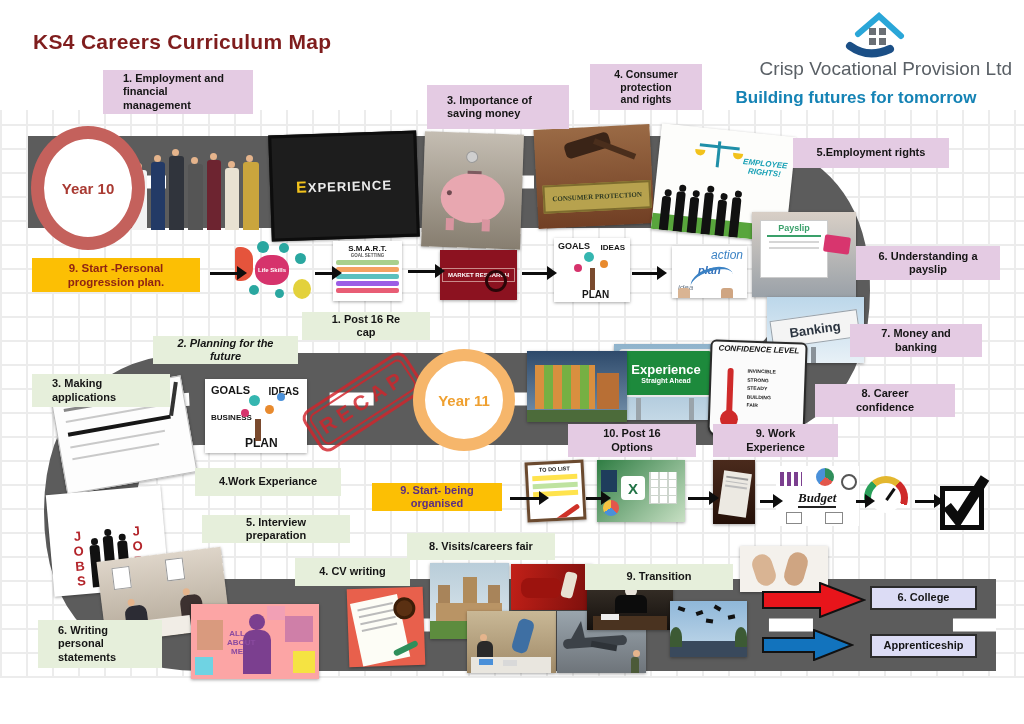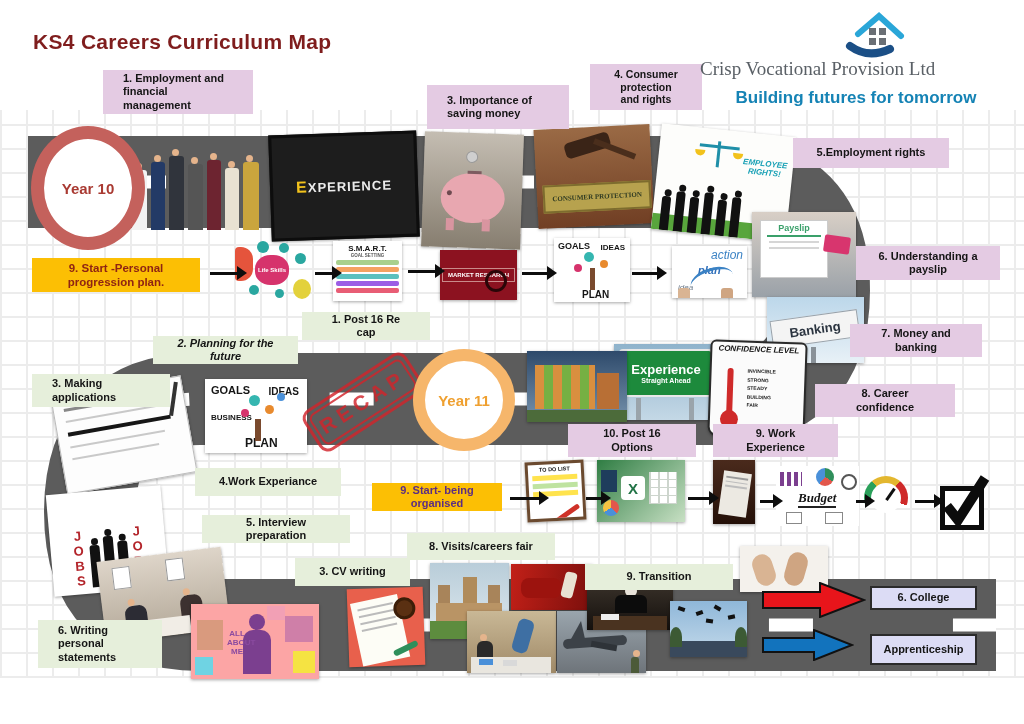--- a/index.html
+++ b/index.html
@@ -24,22 +24,22 @@
   .yearcirc{position:absolute;border-radius:50%;background:#fff;display:flex;align-items:center;
       justify-content:center;font-weight:bold;font-size:15px;z-index:6}
   .y10{border:13px solid #c4615c;color:#a93a32}
   .y11{border:12px solid #f6b66b;color:#efa030}
   .arr{position:absolute;height:3px;background:#0d0d0d;z-index:5}
   .arr::after{content:'';position:absolute;right:-9px;top:-6px;border-left:10px solid #0d0d0d;
       border-top:7px solid transparent;border-bottom:7px solid transparent}
   .ph{position:absolute;overflow:hidden;box-shadow:0 1px 3px rgba(0,0,0,.35);z-index:4}
   .ph.flat{box-shadow:none;overflow:visible}
   .title{position:absolute;left:33px;top:30px;font-size:21px;font-weight:bold;letter-spacing:.3px;color:#7f1d1d;z-index:8}
-  .company{position:absolute;left:700px;top:58px;width:312px;text-align:left;
-      font-family:Liberation Serif, serif;font-size:19px;color:#5a6066;z-index:8}
+  .company{position:absolute;left:700px;top:58px;width:312px;text-align:right;
+      font-family:Liberation Sans, sans-serif;font-size:19px;color:#5a6066;z-index:8}
   .tagline{position:absolute;left:700px;top:88px;width:312px;text-align:center;
       font-size:17px;font-weight:bold;color:#1583b5;z-index:8}
   .man{position:absolute;bottom:0;border-radius:3px 3px 0 0}
   .man::before{content:'';position:absolute;top:-7px;left:20%;width:7px;height:7px;border-radius:50%;background:#e5b48c}
   .man.black::before{background:#111}
   .chalktext{font-weight:bold;color:#ececec;font-size:13px;letter-spacing:1px}
   .chalktext::first-letter{color:#f2c21c;font-size:16px}
   .dot{position:absolute;border-radius:50%}
   .confrow{font-size:5px;font-weight:bold;line-height:1.7;color:#222;text-align:left}
   .smartbar{height:5px;border-radius:2px;margin:2px 0}
@@ -89,21 +89,21 @@
   <div class="pbox" style="left:815px;top:384px;width:140px;height:33px">8. Career confidence</div>
   <div class="pbox" style="left:713px;top:424px;width:125px;height:33px">9. Work Experience</div>
   <div class="pbox" style="left:568px;top:424px;width:128px;height:33px">10. Post 16 Options</div>
 
   <div class="gbox" style="left:302px;top:312px;width:128px;height:28px">1. Post 16 Re cap</div>
   <div class="gbox it" style="left:153px;top:336px;width:145px;height:28px">2. Planning for the future</div>
   <div class="gbox leftal" style="left:32px;top:374px;width:138px;height:33px">3. Making applications</div>
   <div class="gbox" style="left:195px;top:468px;width:146px;height:28px">4.Work Experiance</div>
   <div class="gbox" style="left:202px;top:515px;width:148px;height:28px">5. Interview preparation</div>
   <div class="gbox leftal" style="left:38px;top:620px;width:124px;height:48px">6. Writing personal statements</div>
-  <div class="gbox" style="left:295px;top:558px;width:115px;height:28px">3. CV writing</div>
+  <div class="gbox" style="left:295px;top:558px;width:115px;height:28px">4. CV writing</div>
   <div class="gbox" style="left:407px;top:533px;width:148px;height:27px">8. Visits/careers fair</div>
   <div class="gbox" style="left:585px;top:564px;width:148px;height:26px">9. Transition</div>
 
   <div class="obox" style="left:32px;top:258px;width:168px;height:34px;font-size:11.5px">9. Start -Personal progression plan.</div>
   <div class="obox purpletext" style="left:372px;top:483px;width:130px;height:28px">9. Start- being organised</div>
 
   <div class="arr" style="left:210px;top:272px;width:28px"></div>
   <div class="arr" style="left:315px;top:272px;width:18px"></div>
   <div class="arr" style="left:408px;top:270px;width:28px"></div>
   <div class="arr" style="left:522px;top:272px;width:26px"></div>
@@ -417,15 +417,15 @@
     </svg>
   </div>
 
   <svg class="abs" style="left:762px;top:582px;z-index:7" width="104" height="36" viewBox="0 0 104 36">
     <polygon points="1,10 58,10 58,1 102,18 58,35 58,26 1,26" fill="#e8151b" stroke="#111" stroke-width="2"></polygon>
   </svg>
   <div class="destbox" style="left:870px;top:586px;width:107px;height:24px">6. College</div>
   <svg class="abs" style="left:762px;top:629px;z-index:7" width="92" height="32" viewBox="0 0 92 32">
     <polygon points="1,9 52,9 52,1 90,16 52,31 52,23 1,23" fill="#1273bd" stroke="#111" stroke-width="2"></polygon>
   </svg>
-  <div class="destbox" style="left:870px;top:634px;width:107px;height:31px">Apprenticeship</div>
+  <div class="destbox" style="left:870px;top:634px;width:107px;height:24px">Apprenticeship</div>
 
 </div>
 
 </body></html>

